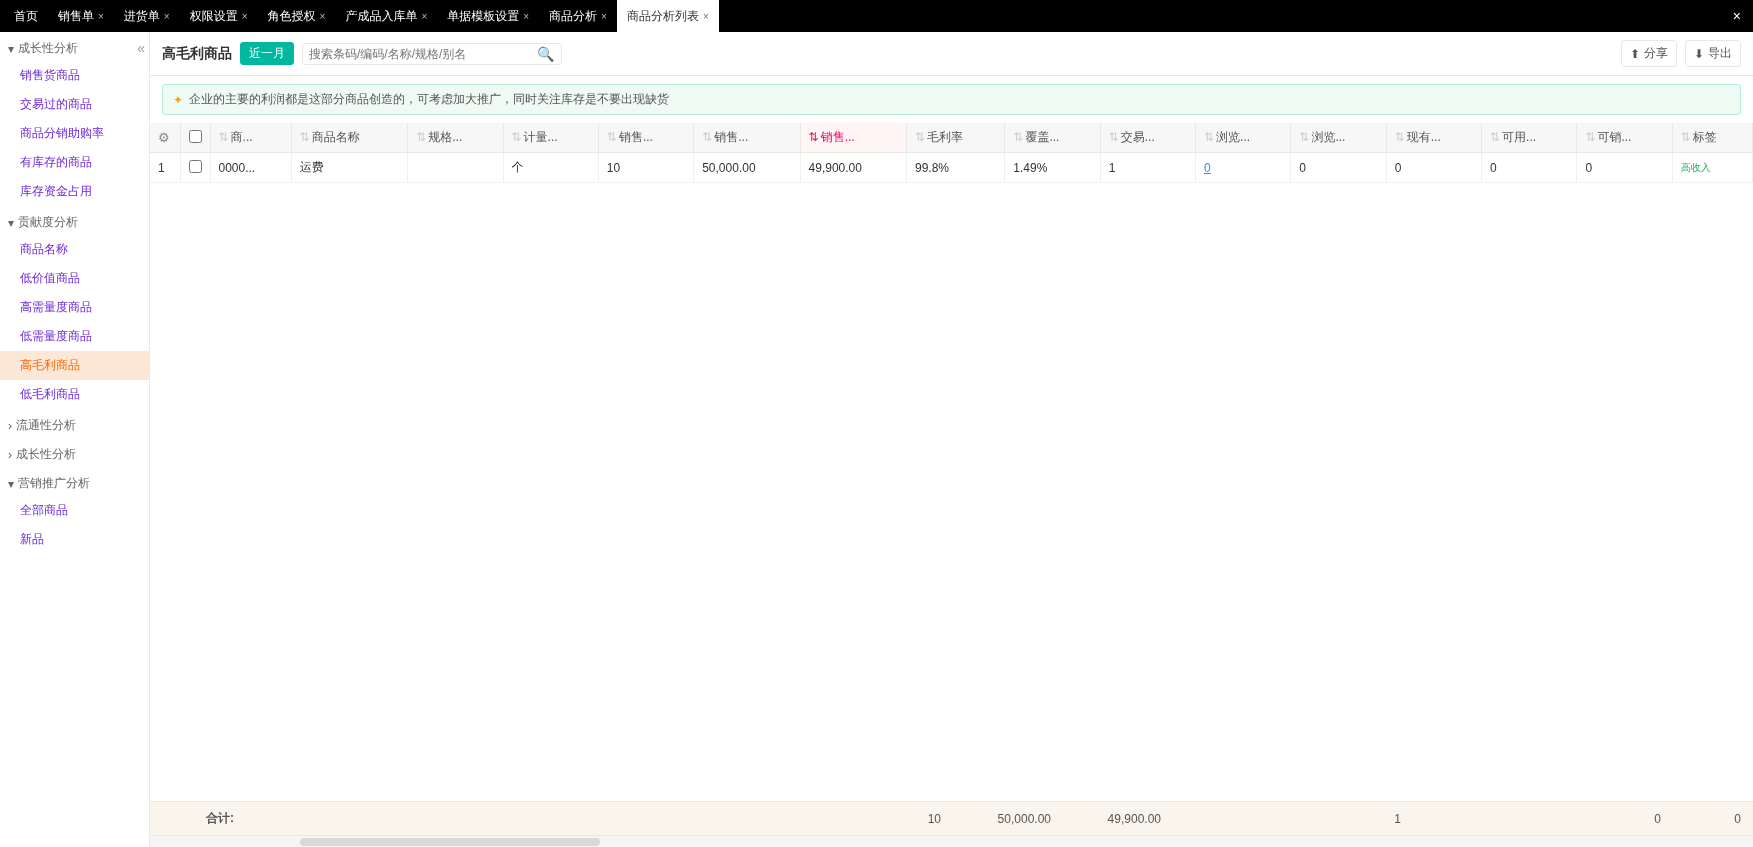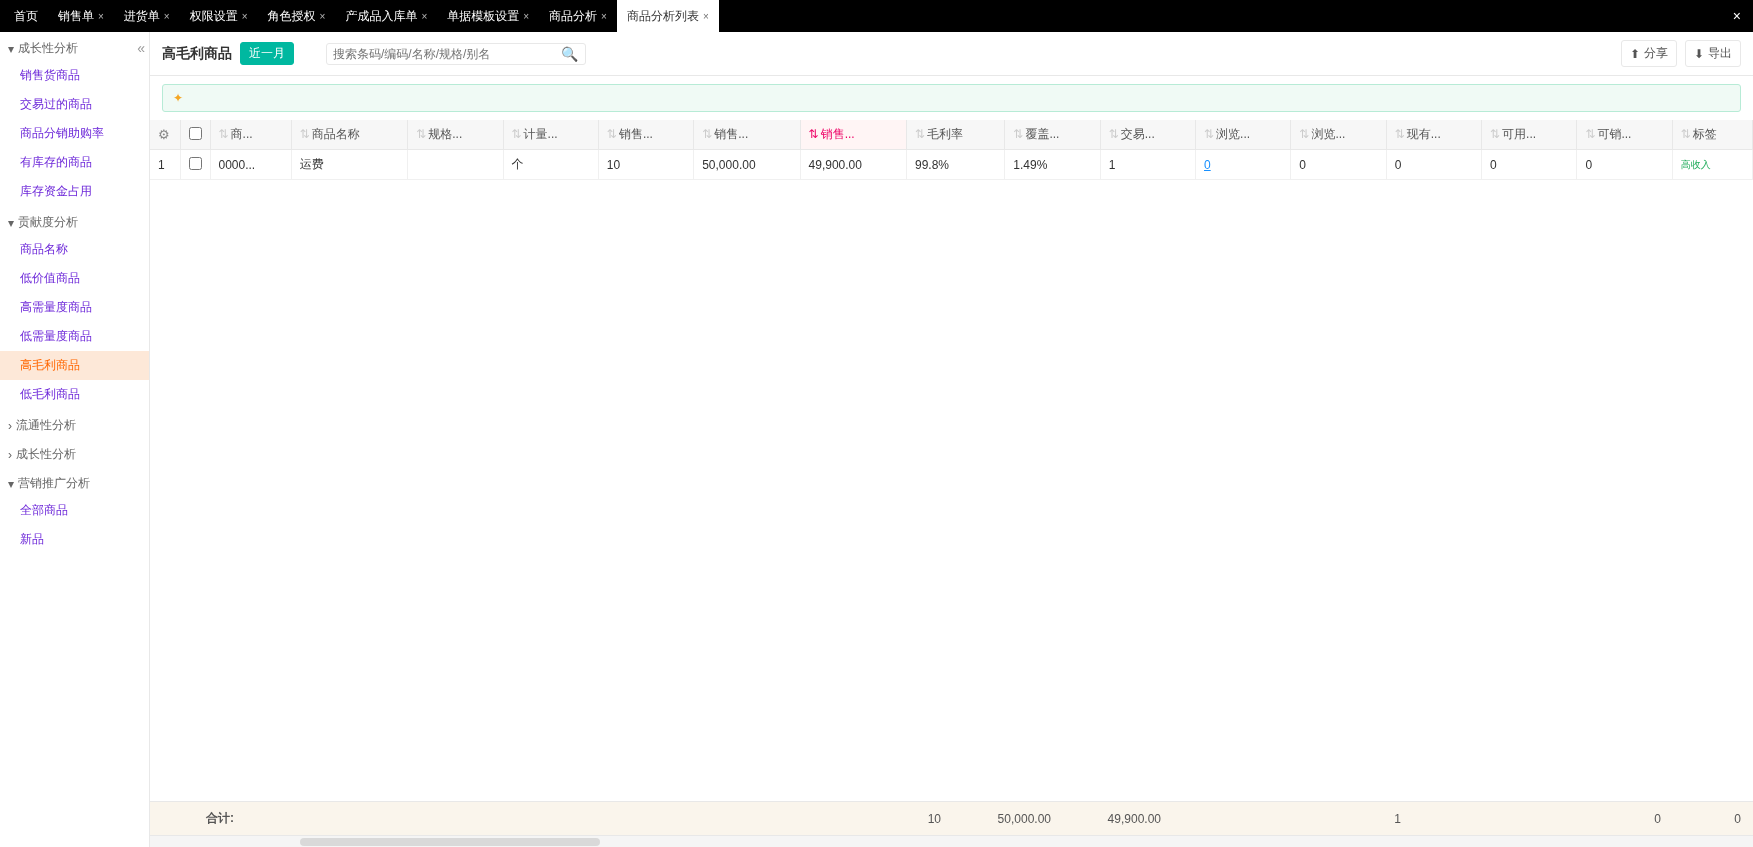--- a/index.html
+++ b/index.html
@@ -124,21 +124,20 @@
       border-color: #00b8a0;
     }
     .search-box {
       display: flex;
       align-items: center;
       border: 1px solid #e8e8e8;
       border-radius: 3px;
       padding: 2px 6px;
       flex: 1;
       max-width: 260px;
-      margin-left: 24px;
     }
     .search-box input {
       border: none;
       outline: none;
       font-size: 12px;
       color: #999;
       width: 100%;
     }
     .search-icon { color: #999; font-size: 14px; cursor: pointer; }
     .header-spacer { flex: 1; }
@@ -377,20 +376,21 @@
         <span>分享</span>
       </div>
       <div class="action-btn">
         <span>⬇</span>
         <span>导出</span>
       </div>
     </div>
 
     <div class="info-banner">
       <span class="info-icon">✦</span>
+      <span>企业的主要的利润都是这部分商品创造的，可考虑加大推广，同时关注库存是不要出现缺货</span>
     </div>
 
     <div class="table-container">
       <table>
         <thead>
           <tr>
             <th style="width:30px;">
               <span class="settings-icon">⚙</span>
             </th>
             <th style="width:30px;">

